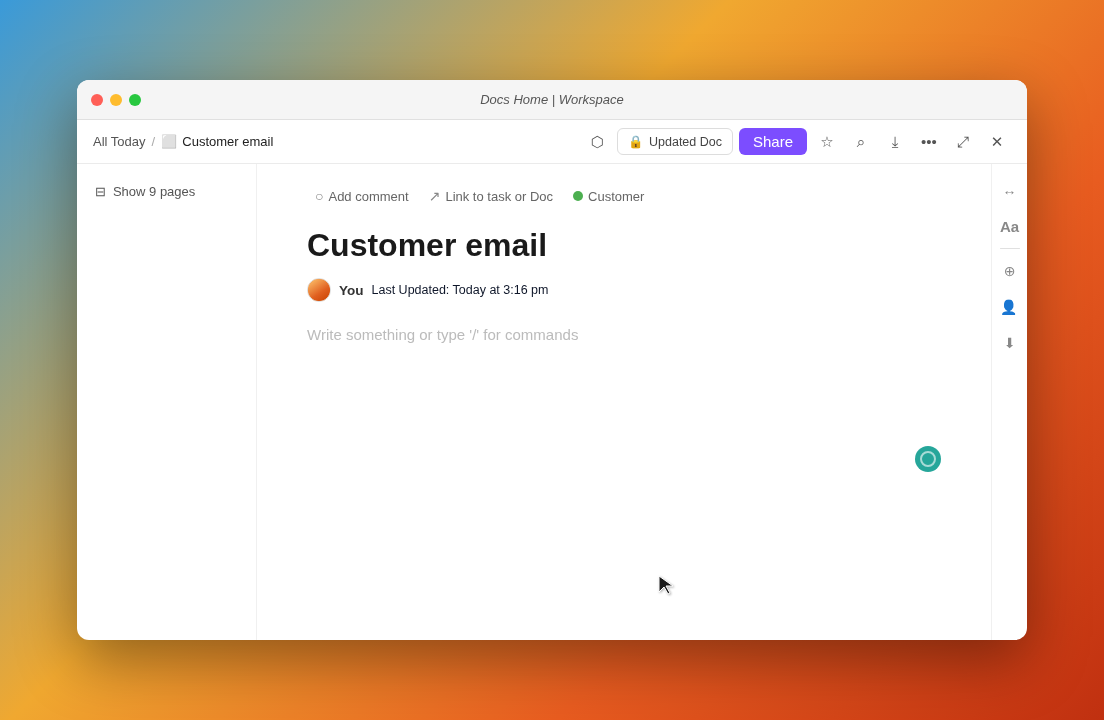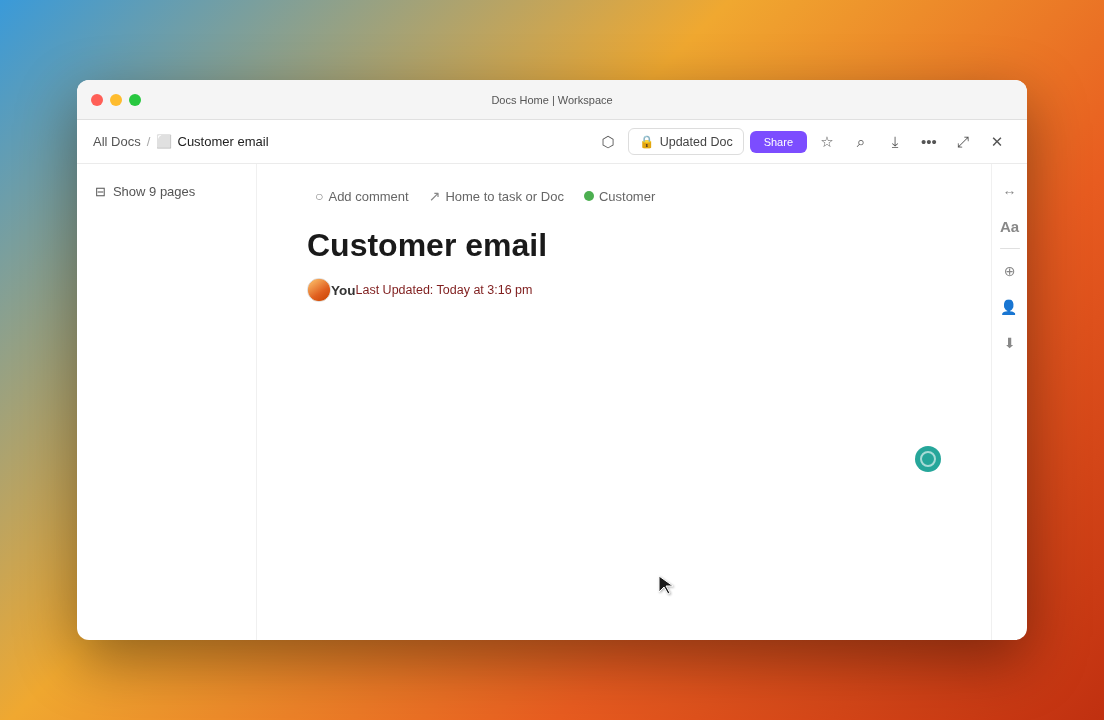--- a/index.html
+++ b/index.html
@@ -53,23 +53,24 @@
     }
 
     .btn-close { background: #ff5f57; }
     .btn-min   { background: #febc2e; }
     .btn-max   { background: #28c840; }
 
     .titlebar-title {
       position: absolute;
       left: 50%;
       transform: translateX(-50%);
-      font-size: 11px;
+      font-size: 13px;
       color: #555;
       font-weight: 500;
+      font-style: italic;
     }
 
     
     .navbar {
       height: 44px;
       background: #ffffff;
       border-bottom: 1px solid #ebebeb;
       display: flex;
       align-items: center;
       padding: 0 16px;
@@ -140,21 +141,21 @@
       color: #444;
       cursor: pointer;
       background: #fff;
     }
 
     .share-btn {
       padding: 5px 14px;
       border-radius: 6px;
       background: #7c4dff;
       color: #fff;
-      font-size: 11px;
+      font-size: 15px;
       font-weight: 500;
       cursor: pointer;
       border: none;
     }
 
     
     .main-layout {
       display: flex;
       flex: 1;
       overflow: hidden;
@@ -224,20 +225,21 @@
       font-weight: 700;
       color: #1a1a1a;
       margin-bottom: 14px;
       line-height: 1.2;
     }
 
     
     .author-row {
       display: flex;
       align-items: center;
+      gap: 8px;
       margin-bottom: 24px;
     }
 
     .author-avatar {
       width: 24px;
       height: 24px;
       border-radius: 50%;
       background: linear-gradient(135deg, #ff9a3c, #e05a00);
       display: flex;
       align-items: center;
@@ -258,21 +260,21 @@
     }
 
     .author-name {
       font-size: 13.5px;
       font-weight: 600;
       color: #333;
     }
 
     .author-updated {
       font-size: 12.5px;
-      color: #7f1d1d;
+      color: #0f172a;
     }
 
     
     .write-placeholder {
       font-size: 15px;
       color: #bbb;
       margin-top: 4px;
       cursor: text;
     }
 
@@ -346,21 +348,21 @@
     <div class="titlebar-buttons">
       <div class="titlebar-btn btn-close"></div>
       <div class="titlebar-btn btn-min"></div>
       <div class="titlebar-btn btn-max"></div>
     </div>
     <span class="titlebar-title">Docs Home | Workspace</span>
   </div>
 
   <div class="navbar">
     <div class="breadcrumb">
-      <span class="breadcrumb-all-docs">All Docs</span>
+      <span class="breadcrumb-all-docs">All Today</span>
       <span class="breadcrumb-sep">/</span>
       <span class="breadcrumb-current">
         <span class="doc-icon">⬜</span>
         <span>Customer email</span>
       </span>
     </div>
     <div class="navbar-right">
       <button class="navbar-icon-btn" title="Share link">
         <span>⬡</span>
       </button>
@@ -401,38 +403,39 @@
 
     <div class="doc-content">
 
       <div class="doc-toolbar">
         <div class="toolbar-item">
           <span class="toolbar-icon">○</span>
           <span>Add comment</span>
         </div>
         <div class="toolbar-item">
           <span class="toolbar-icon">↗</span>
-          <span>Home to task or Doc</span>
+          <span>Link to task or Doc</span>
         </div>
         <div class="toolbar-item">
           <div class="summarize-dot"></div>
           <span>Customer</span>
         </div>
       </div>
 
       <h1 class="doc-title">Customer email</h1>
 
       <div class="author-row">
         <div class="author-avatar">
           <div class="avatar-inner"></div>
         </div>
         <span class="author-name">You</span>
         <span class="author-updated">Last Updated: Today at 3:16 pm</span>
       </div>
 
+      <div class="write-placeholder">Write something or type '/' for commands</div>
 
       <div class="comment-indicator">
         <div class="comment-indicator-inner"></div>
       </div>
 
       <div class="cursor">
         <svg viewBox="0 0 20 24" fill="none" xmlns="http://www.w3.org/2000/svg">
           <path d="M2 2 L2 18 L7 13 L11 20 L13 19 L9 12 L16 12 Z" fill="#1a1a1a" stroke="white" stroke-width="1"></path>
         </svg>
       </div>

